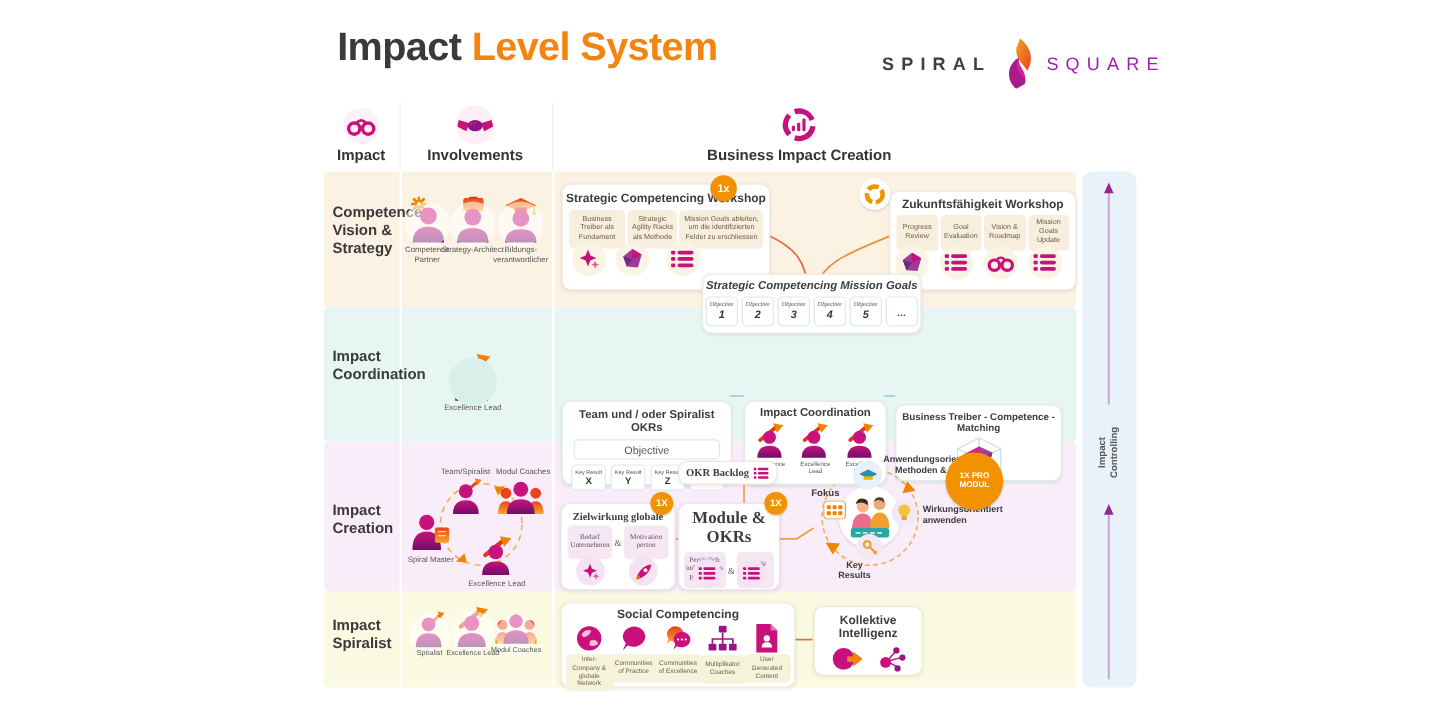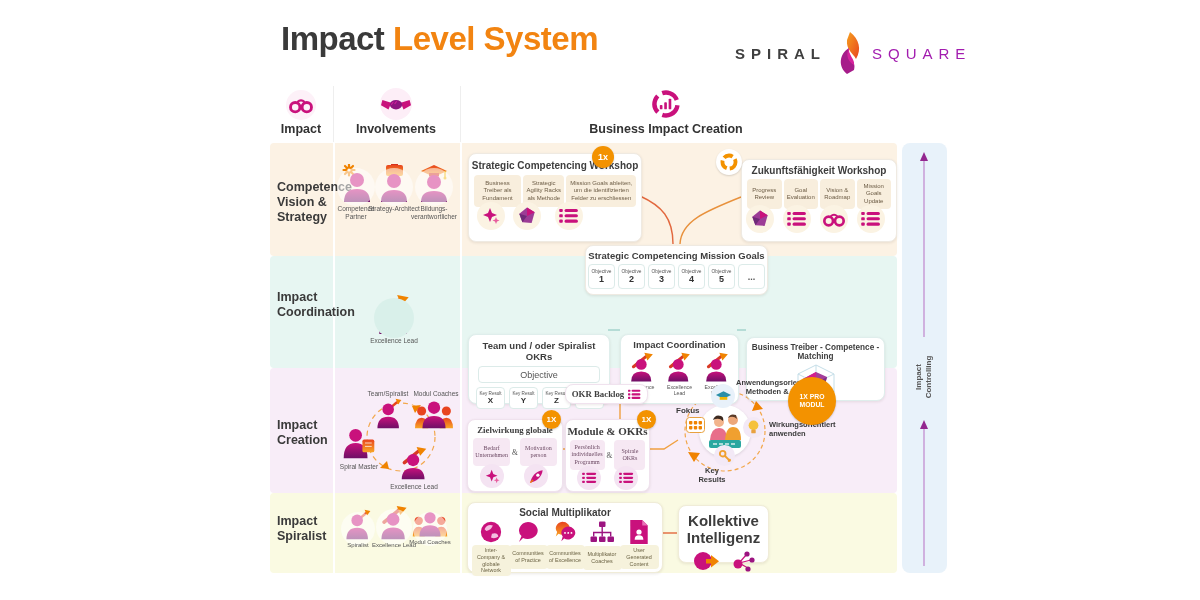--- a/index.html
+++ b/index.html
@@ -105,21 +105,21 @@
 
   <div class="band" style="top:143px;height:113px;background:#fcf2e4;"></div>
   <div class="band" style="top:256px;height:112px;background:#e7f6f2;"></div>
   <div class="band" style="top:368px;height:125px;background:#f8edf8;"></div>
   <div class="band" style="top:493px;height:80px;background:#fafae2;"></div>
   <div class="abs" style="left:902px;top:143px;width:45px;height:430px;background:#e8f2fa;border-radius:8px;"></div>
 
   <div class="sep" style="left:333px;top:143px;height:430px;"></div>
   <div class="sep" style="left:460px;top:143px;height:430px;"></div>
 
-  <div class="rowlabel" style="left:277px;top:180px;width:80px;">Competence Vision &amp; Strategy</div>
+  <div class="rowlabel" style="left:277px;top:170px;width:80px;">Competence Vision &amp; Strategy</div>
   <div class="rowlabel" style="left:277px;top:290px;width:84px;">Impact Coordination</div>
   <div class="rowlabel" style="left:277px;top:418px;width:70px;">Impact Creation</div>
   <div class="rowlabel" style="left:277px;top:514px;width:70px;">Impact Spiralist</div>
 
   <svg class="abs" style="left:0;top:0;z-index:2;pointer-events:none;" width="1200" height="600">
     <path d="M 640 196 C 662 206 673 218 673 244" fill="none" stroke="#e2683e" stroke-width="1.4"></path>
     <path d="M 741 197 C 706 211 681 221 680 244" fill="none" stroke="#e8913c" stroke-width="1.4"></path>
     <path d="M 608 330 L 620 330" stroke="#a9d6ce" stroke-width="1.6"></path>
     <path d="M 737 330 L 746 330" stroke="#a9d6ce" stroke-width="1.6"></path>
     <path d="M 540 361 L 540 395 L 564 395" fill="none" stroke="#f0a040" stroke-width="1.4"></path>
@@ -259,21 +259,21 @@
         </g>
       </svg>
     </div>
   </div>
   <div class="icircle" style="left:716px;top:149px;width:26px;height:26px;background:#fff;box-shadow:0 1px 2px rgba(0,0,0,.15);z-index:5;">
     <svg width="20" height="20" viewBox="0 0 26 26">
       <circle cx="13" cy="13" r="8.5" fill="none" stroke="#f39200" stroke-width="5" stroke-dasharray="12 4"></circle>
     </svg>
   </div>
 
-  <div class="box" style="left:585px;top:245px;width:181px;height:48px;">
+  <div class="box" style="left:585px;top:228px;width:181px;height:48px;font-style:italic;">
     <div class="bt" style="font-size:9.5px;margin-top:4px;">Strategic Competencing Mission Goals</div>
     <div style="display:flex;gap:3px;justify-content:center;margin-top:3px;">
       <div class="minibox" style="width:25px;height:23px;">
         <span style="font-size:4.8px;">Objective</span>
         <span style="font-size:9px;font-weight:bold;color:#333;">1</span>
       </div>
       <div class="minibox" style="width:25px;height:23px;">
         <span style="font-size:4.8px;">Objective</span>
         <span style="font-size:9px;font-weight:bold;color:#333;">2</span>
       </div>
@@ -444,21 +444,21 @@
           <rect x="6" y="1" width="15" height="3.5" rx="1.7"></rect>
         <rect x="0" y="7" width="4" height="3.5" rx="1"></rect>
           <rect x="6" y="7" width="15" height="3.5" rx="1.7"></rect>
         <rect x="0" y="13" width="4" height="3.5" rx="1"></rect>
           <rect x="6" y="13" width="15" height="3.5" rx="1.7"></rect>
       </g>
     </svg>
   </div>
 
   <div class="box boxp" style="left:565px;top:419px;width:83px;height:71px;">
-    <div class="bt" style="font-size:11px;margin-top:5px;">Module &amp; OKRs</div>
+    <div class="bt" style="font-size:14px;margin-top:5px;">Module &amp; OKRs</div>
     <div style="display:flex;align-items:center;gap:2px;justify-content:center;margin-top:3px;">
       <div class="chip pink" style="width:31px;min-height:26px;">Persönlich individuelles Programm</div>
       <span style="font-size:7.5px;color:#555;">&amp;</span>
       <div class="chip pink" style="width:27px;min-height:26px;">Spirale OKRs</div>
     </div>
     <div class="icircle" style="left:11px;top:46px;width:24px;height:24px;background:#f4e3f2;">
       <svg width="15" height="12" viewBox="0 0 22 18">
         <g fill="#c9117c">
           <rect x="0" y="1" width="4" height="3.5" rx="1"></rect>
             <rect x="6" y="1" width="15" height="3.5" rx="1.7"></rect>
@@ -561,21 +561,21 @@
       <path d="M1 38 Q1 25 9 25 Q17 25 17 38 Z" fill="url(#og)"></path>
       <circle cx="39" cy="17" r="5.5" fill="#e8441f"></circle>
       <path d="M31 38 Q31 25 39 25 Q47 25 47 38 Z" fill="url(#og)"></path>
       <circle cx="24" cy="13" r="7.5" fill="#c9117c"></circle>
       <path d="M10 38 Q10 23 24 23 Q38 23 38 38 Z" fill="url(#mg)"></path>
     </svg>
     <div class="lbl" style="font-size:6px;">Modul Coaches</div>
   </div>
 
   <div class="box" style="left:467px;top:502px;width:194px;height:69px;border-color:#f0ecd8;">
-    <div class="bt" style="font-size:10px;margin-top:4px;">Social Multiplikator</div>
+    <div class="bt" style="font-size:10px;margin-top:4px;">Social Competencing</div>
     <div style="display:flex;gap:2px;justify-content:center;margin-top:2px;">
       <div style="width:35px;display:flex;flex-direction:column;align-items:center;">
         <svg width="24" height="24" viewBox="0 0 26 26">
           <circle cx="13" cy="13" r="11" fill="#c9117c"></circle>
           <path d="M6 10 Q9 4 15 6 Q13 11 8 12 Z" fill="#f3bee0"></path>
           <path d="M14 15 Q20 13 21 18 Q17 21 13 19 Z" fill="#f3bee0"></path>
         </svg>
         <div class="chip" style="width:35px;min-height:20px;font-size:5.4px;background:#f6f2dc;color:#6b6344;margin-top:1px;">Inter-Company &amp; globale Network</div>
       </div>
       <div style="width:35px;display:flex;flex-direction:column;align-items:center;">
@@ -615,21 +615,21 @@
           <path d="M12 0 L17 5 H12 Z" fill="#e873b8"></path>
           <circle cx="9" cy="11" r="2.4" fill="#fff"></circle>
           <path d="M5 18 Q5 14 9 14 Q13 14 13 18 Z" fill="#fff"></path>
         </svg>
         <div class="chip" style="width:35px;min-height:20px;font-size:5.4px;background:#f6f2dc;color:#6b6344;margin-top:1px;">User Generated Content</div>
       </div>
     </div>
   </div>
 
   <div class="box" style="left:678px;top:505px;width:89px;height:56px;border-color:#f0ecd8;">
-    <div class="bt" style="font-size:15px;margin-top:6px;">Kollektive Intelligenz</div>
+    <div class="bt" style="font-size:10px;margin-top:6px;">Kollektive Intelligenz</div>
     <div style="display:flex;justify-content:center;gap:12px;margin-top:4px;">
       <svg width="26" height="22" viewBox="0 0 26 22">
         <circle cx="10" cy="11" r="9" fill="#c9117c"></circle>
         <rect x="13" y="9" width="7" height="4.5" fill="#f08300"></rect>
         <polygon points="18,5 26,11.2 18,17.5" fill="#f08300"></polygon>
       </svg>
       <svg width="24" height="22" viewBox="0 0 24 22">
         <g stroke="#c9117c" stroke-width="1.2">
           <line x1="8" y1="13" x2="16" y2="4"></line>
             <line x1="8" y1="13" x2="20" y2="10"></line>

